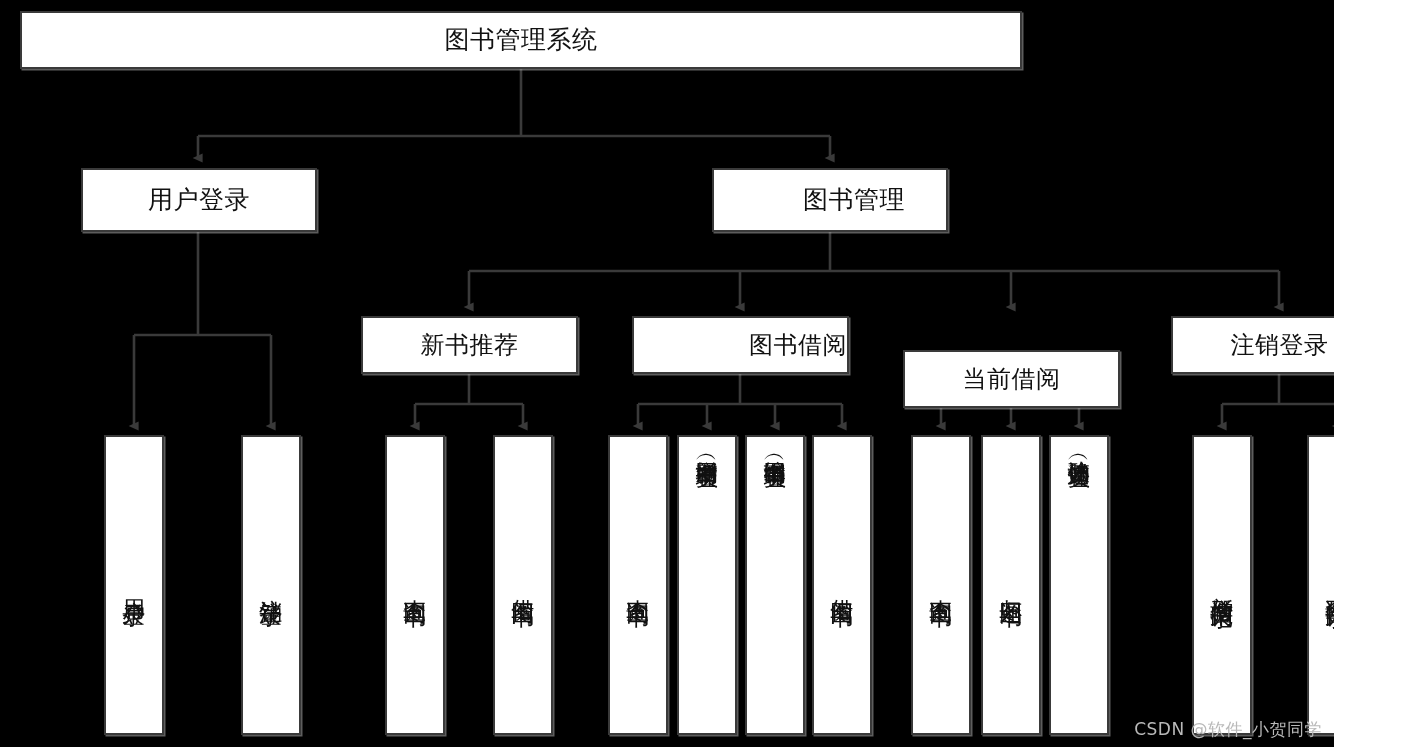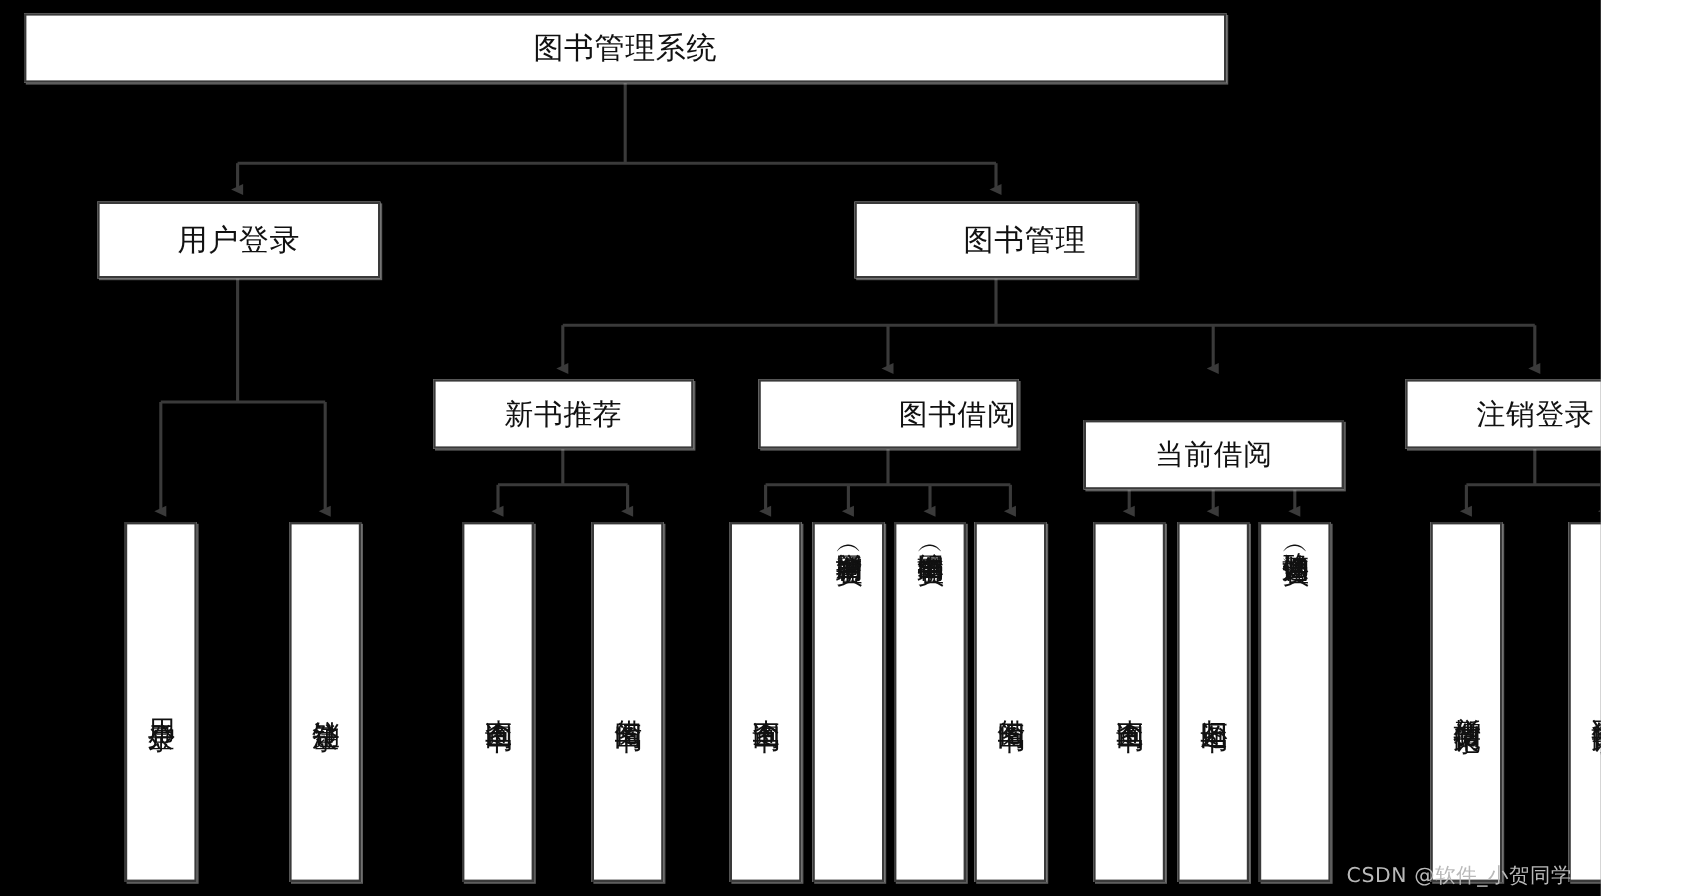--- a/index.html
+++ b/index.html
@@ -74,21 +74,21 @@
   .node.leaf.tall-text .node-label {
     font-size: 22px;
     letter-spacing: 1px;
   }
   .node.leaf.mid-text {
     align-items: center;
     padding-top: 0;
   }
   #watermark {
     position: absolute;
-    right: 24px;
+    right: 12px;
     bottom: 6px;
     font-size: 17px;
     color: #b9b9b9;
     white-space: nowrap;
     letter-spacing: 0.5px;
     margin-top: 40px;
   }
 </style>
 </head>
 <body>

